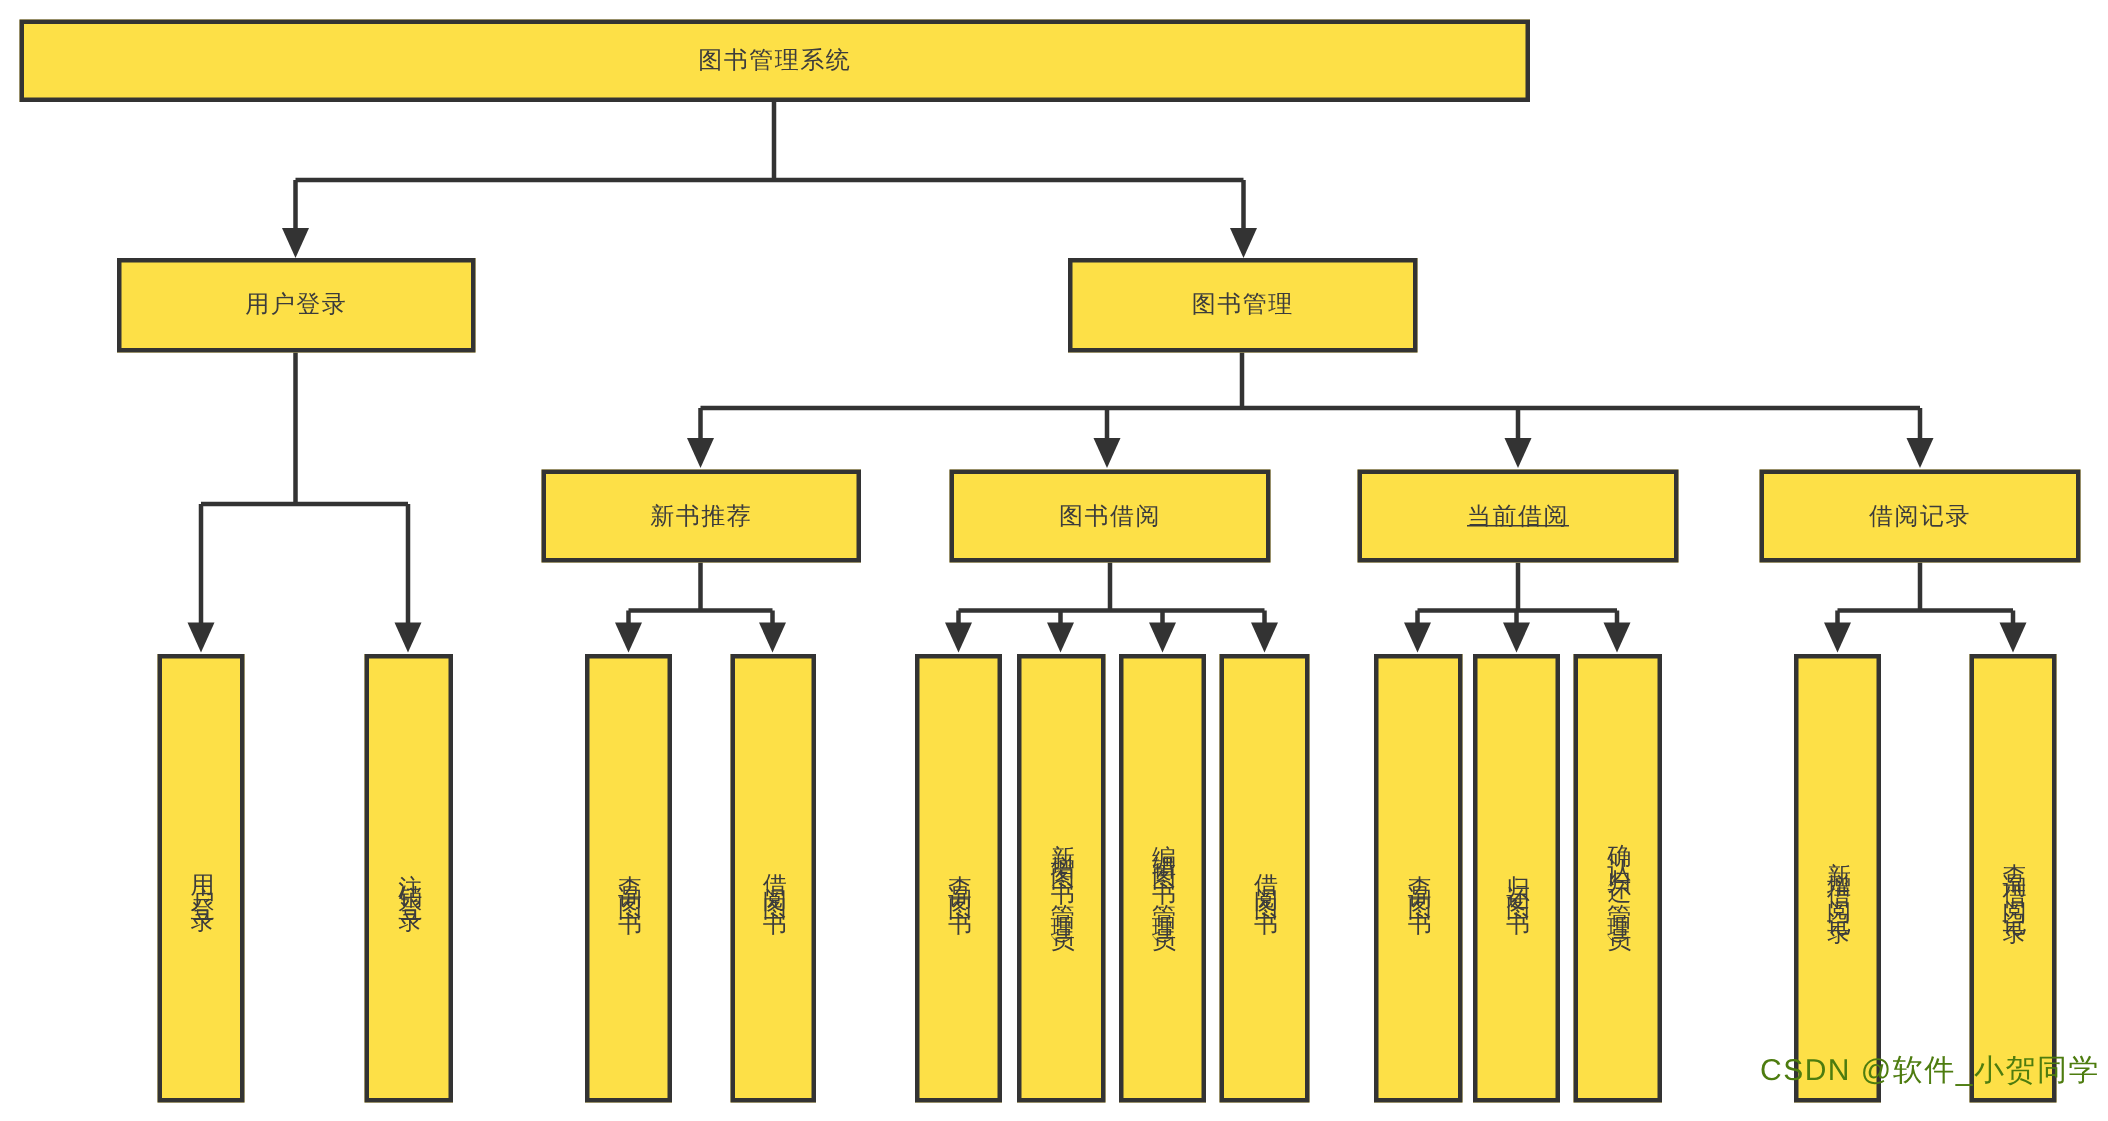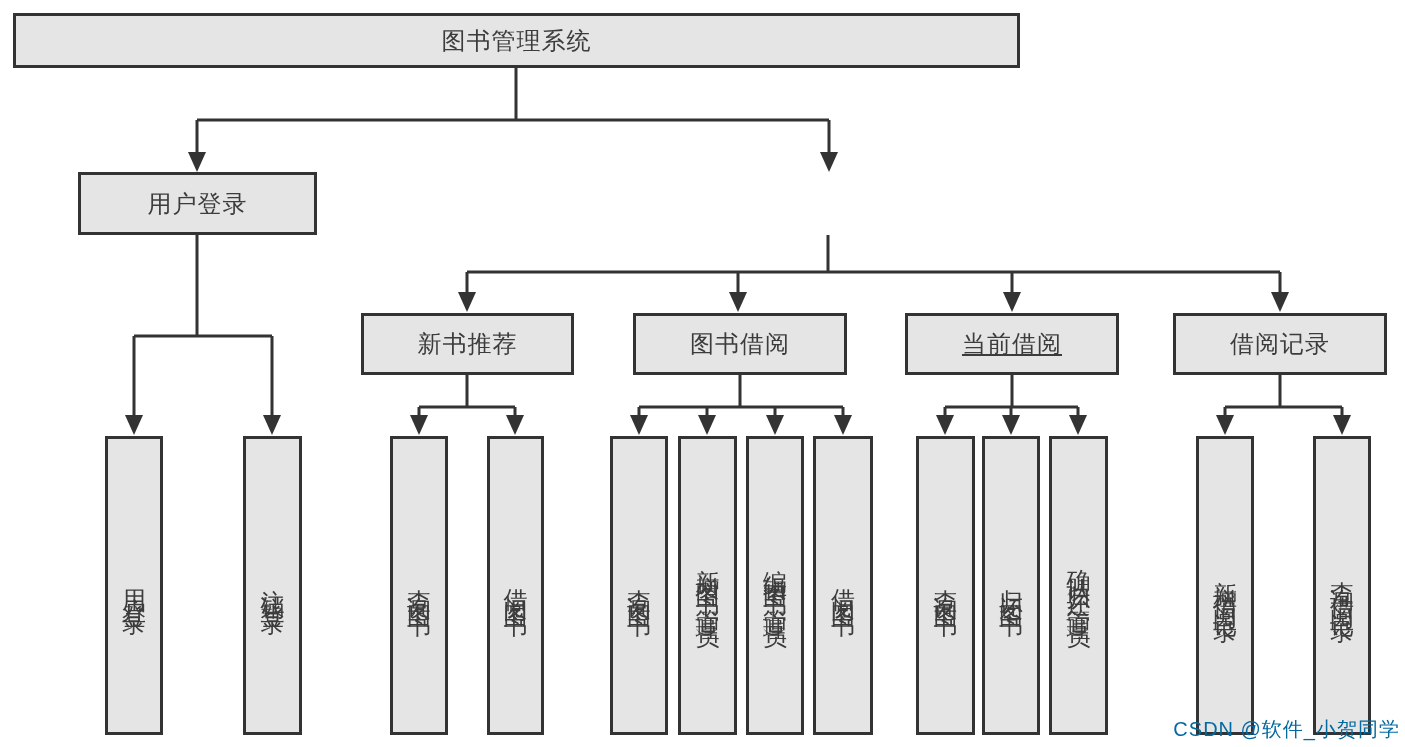--- a/index.html
+++ b/index.html
@@ -8,26 +8,26 @@
     width:1405px; height:747px;
     background:#ffffff;
     font-family:"Liberation Sans", sans-serif;
     overflow:hidden;
   }
   svg.connectors { position:absolute; left:0; top:0; width:1405px; height:747px; }
   .node {
     position:absolute;
     box-sizing:border-box;
     border:3px solid #333333;
-    background:#e5e5e5;
+    background:#fde047;
     display:flex;
     align-items:center;
     justify-content:center;
     color:#3c3c3c;
-    font-size:24px;
+    font-size:16px;
   }
   .h { letter-spacing:1px; }
   .v {
     writing-mode:vertical-rl;
     text-orientation:mixed;
     letter-spacing:8px;
     line-height:1;
     padding:6px 0;
   }
   
@@ -47,23 +47,23 @@
   .l6  { left:678px;  width:59px; }
   .l7  { left:746px;  width:58px; }
   .l8  { left:813px;  width:60px; }
   .l9  { left:916px;  width:59px; }
   .l10 { left:982px;  width:58px; }
   .l11 { left:1049px; width:59px; }
   .l12 { left:1196px; width:58px; }
   .l13 { left:1313px; width:58px; }
   .watermark {
     position:absolute;
-    right:5px; bottom:4px;
+    right:5px; bottom:20px;
     font-size:20px;
-    color:#0369a1;
+    color:#4d7c0f;
     letter-spacing:1px;
   }
 </style>
 </head>
 <body>
 
 <div class="canvas">
 
   <svg class="connectors" viewBox="0 0 1405 747" xmlns="http://www.w3.org/2000/svg">
     <g stroke="#333333" stroke-width="3" fill="none">
@@ -104,20 +104,21 @@
       <polygon points="1002,415 1020,415 1011,435"></polygon>
       <polygon points="1069,415 1087,415 1078,435"></polygon>
       <polygon points="1216,415 1234,415 1225,435"></polygon>
       <polygon points="1333,415 1351,415 1342,435"></polygon>
     </g>
   </svg>
 
   <div class="node h n-root">图书管理系统</div>
 
   <div class="node h n-login">用户登录</div>
+  <div class="node h n-mgmt">图书管理</div>
 
   <div class="node h n-nbr">新书推荐</div>
   <div class="node h n-bb">图书借阅</div>
   <div class="node h n-cb">当前借阅</div>
   <div class="node h n-br">借阅记录</div>
 
   <div class="node v lf l1">用户登录</div>
   <div class="node v lf l2">注销登录</div>
 
   <div class="node v lf l3">查询图书</div>

